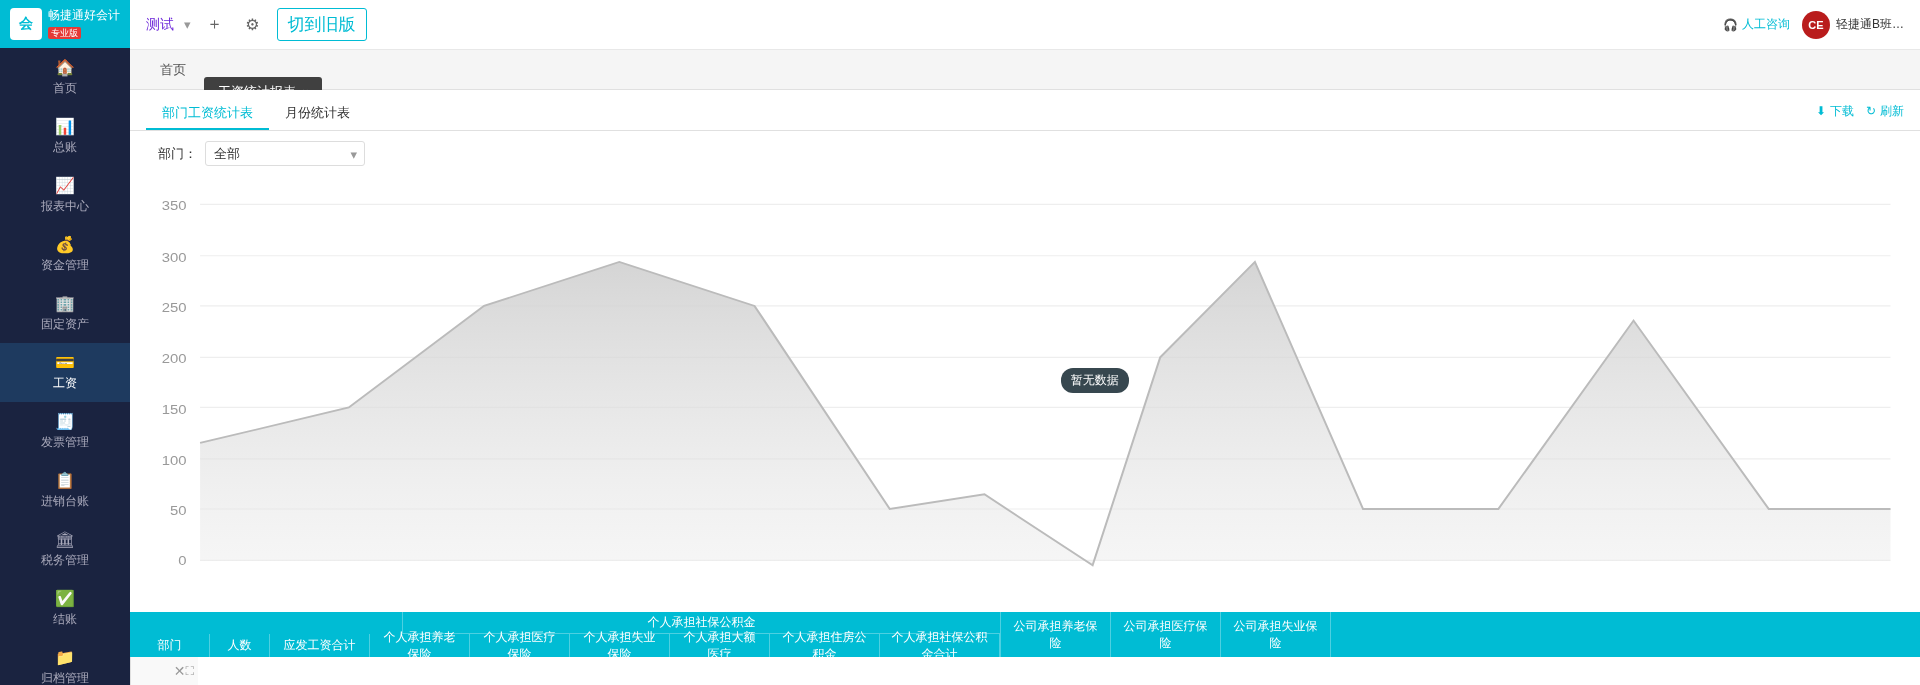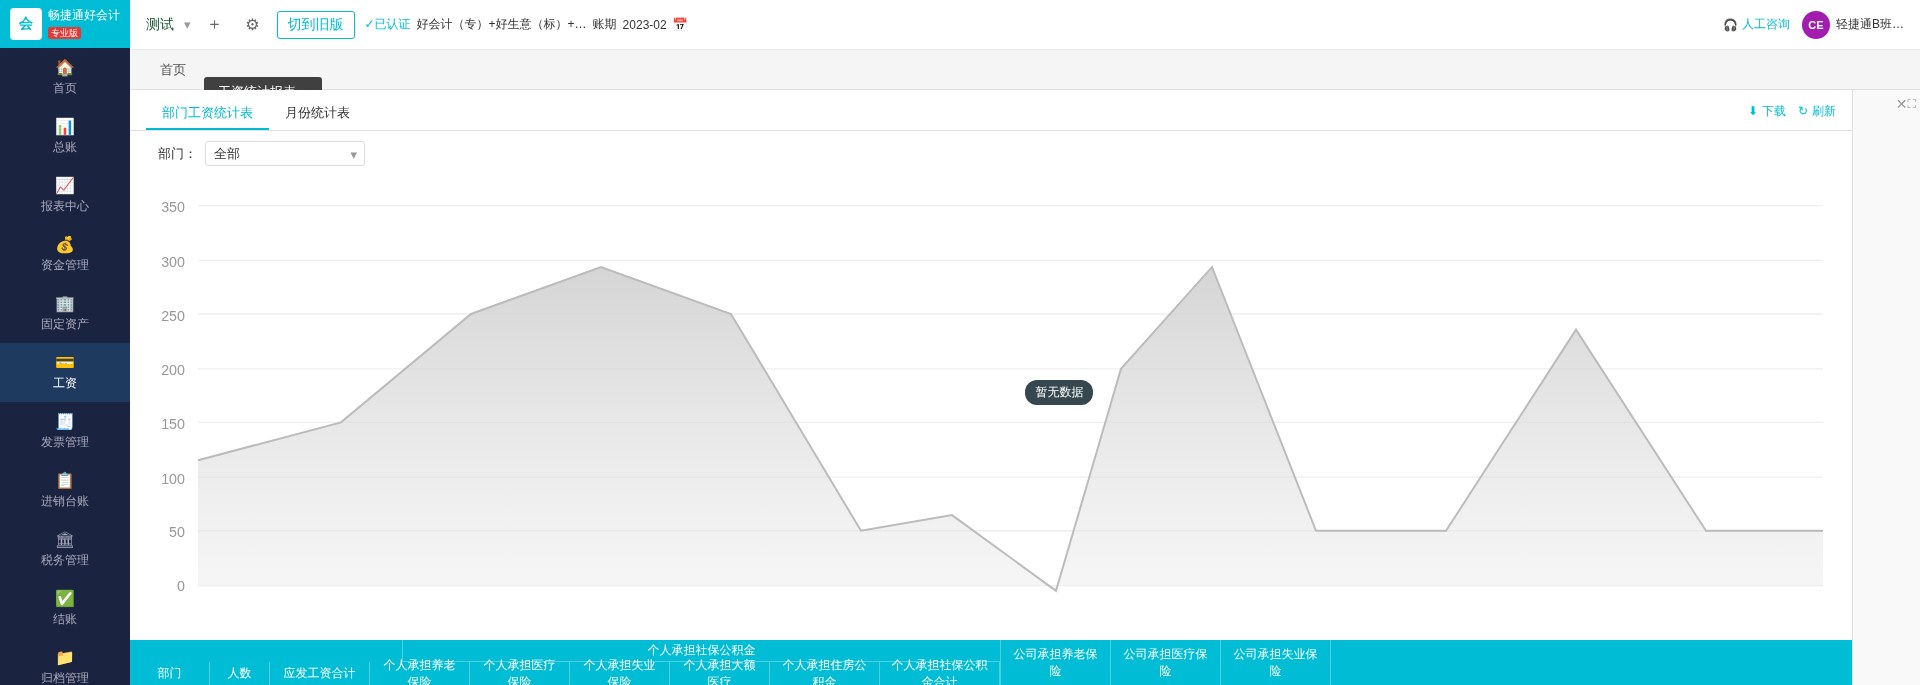--- a/index.html
+++ b/index.html
@@ -57,35 +57,35 @@
     .topbar {
       background: white;
       height: 50px;
       display: flex;
       align-items: center;
       padding: 0 16px;
       border-bottom: 1px solid #e8e8e8;
       gap: 10px;
       flex-shrink: 0;
     }
-    .topbar-title { font-size: 14px; color: #14532d; }
+    .topbar-title { font-size: 14px; color: #6d28d9; }
     .topbar-arrow { color: #999; cursor: pointer; }
     .topbar-icon-btn { width: 28px; height: 28px; border: none; background: none; cursor: pointer; color: #666; font-size: 16px; display: flex; align-items: center; justify-content: center; }
     .topbar-switch-btn {
       border: 1px solid #00bcd4; color: #00bcd4; background: white;
-      padding: 4px 10px; border-radius: 3px; cursor: pointer; font-size: 14px;
+      padding: 4px 10px; border-radius: 3px; cursor: pointer; font-size: 17px;
     }
     .topbar-tags { display: flex; align-items: center; gap: 6px; flex: 1; }
     .topbar-tag { font-size: 12px; color: #333; }
     .topbar-tag.certified { color: #00bcd4; }
     .topbar-period { font-size: 12px; color: #333; }
     .topbar-right { display: flex; align-items: center; gap: 12px; margin-left: auto; }
     .topbar-service { display: flex; align-items: center; gap: 4px; color: #00bcd4; font-size: 12px; cursor: pointer; }
     .topbar-user { display: flex; align-items: center; gap: 6px; cursor: pointer; }
-    .topbar-avatar { width: 28px; height: 28px; border-radius: 50%; background: #a21caf; display: flex; align-items: center; justify-content: center; color: white; font-size: 11px; font-weight: bold; }
+    .topbar-avatar { width: 28px; height: 28px; border-radius: 50%; background: #b91c1c; display: flex; align-items: center; justify-content: center; color: white; font-size: 11px; font-weight: bold; }
     .topbar-username { font-size: 12px; color: #333; }
 
     
     .tabbar {
       background: #f5f5f5;
       padding: 0 16px;
       display: flex;
       align-items: center;
       height: 40px;
       border-bottom: 1px solid #e0e0e0;
@@ -102,21 +102,21 @@
       display: flex; align-items: center; gap: 6px;
     }
     .tab-item.home { background: none; color: #555; }
     .tab-item.active { background: #404040; color: white; margin-top: 45px; }
     .tab-item .close-x { font-size: 11px; opacity: 0.7; cursor: pointer; }
 
     
     .content-area {
       flex: 1;
       display: flex;
-      flex-direction: row;
+      flex-direction: column;
       overflow: hidden;
       background: white;
     }
 
     .content-main {
       flex: 1;
       display: flex;
       flex-direction: column;
       overflow: hidden;
     }
@@ -328,27 +328,20 @@
 </div>
 
 <div class="main">
 
   <div class="topbar">
     <span class="topbar-title">测试</span>
     <span class="topbar-arrow">▾</span>
     <button class="topbar-icon-btn">＋</button>
     <button class="topbar-icon-btn">⚙</button>
     <button class="topbar-switch-btn">切到旧版</button>
-    <div class="topbar-tags">
-      <span class="topbar-tag certified">✓已认证</span>
-      <span class="topbar-tag">好会计（专）+好生意（标）+…</span>
-      <span class="topbar-period">账期</span>
-      <span class="topbar-period">2023-02</span>
-      <span style="cursor:pointer;color:#999;">📅</span>
-    </div>
     <div class="topbar-right">
       <div class="topbar-service">
         <span>🎧</span>
         <span>人工咨询</span>
       </div>
       <div class="topbar-user">
         <div class="topbar-avatar">CE</div>
         <span class="topbar-username">轻捷通B班…</span>
       </div>
     </div>

